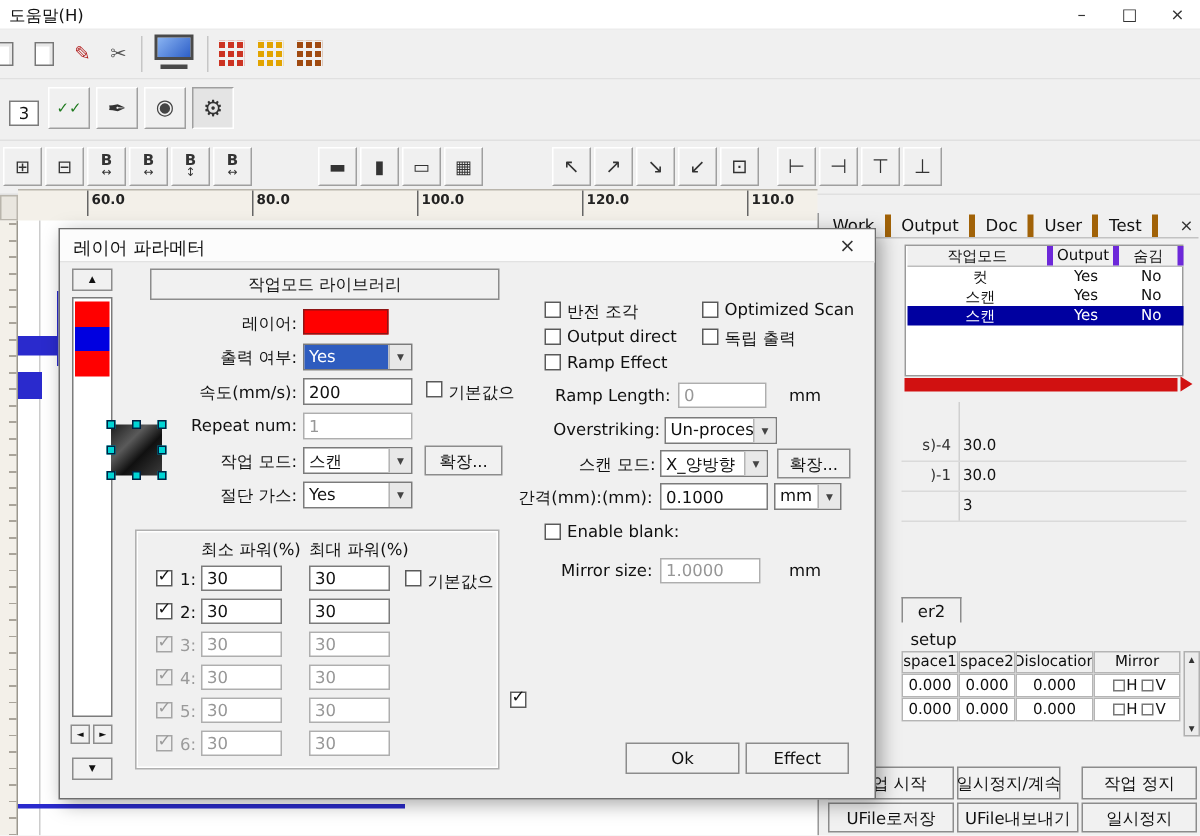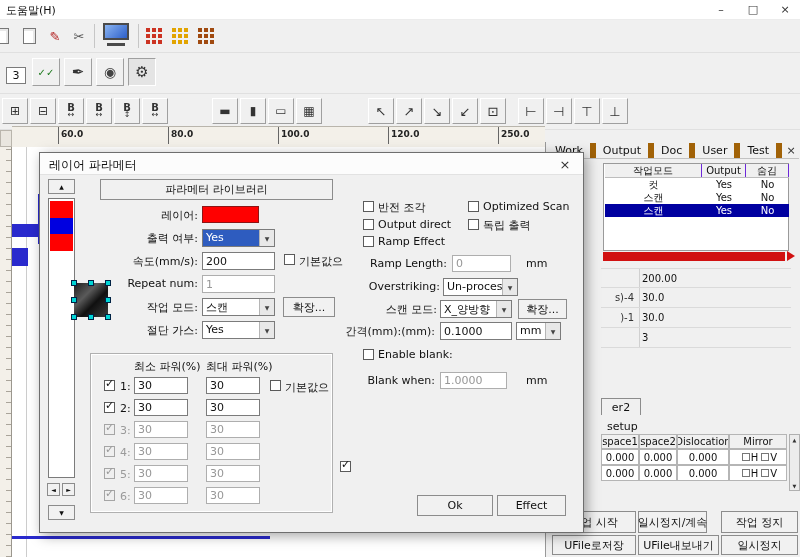--- a/index.html
+++ b/index.html
@@ -30,28 +30,28 @@
   .rulerh{position:absolute;background:#f3f0e9;border-top:1px solid #b9b5ac;border-bottom:1px solid #9b978e;background-image:repeating-linear-gradient(90deg,#a9a49a 0 1px,transparent 1px 11px);background-size:100% 5px;background-position:0 100%;background-repeat:repeat-x}
   .rulerv{position:absolute;background:#f3f0e9;border-right:1px solid #9b978e;background-image:repeating-linear-gradient(0deg,#a9a49a 0 1px,transparent 1px 11px);background-size:5px 100%;background-position:100% 0;background-repeat:repeat-y}
   .rlabel{position:absolute;top:2px;font-size:9px;font-weight:bold;color:#222}
   .rtick{position:absolute;top:0;width:1px;height:17px;background:#666}
   
   .canvas{position:absolute;left:12px;top:147px;width:533px;height:410px;background:#fff;z-index:1}
   .blue{position:absolute;background:#2a2acd}
   
   .panel{position:absolute;left:545px;top:142px;width:255px;height:415px;background:#f0f0f0;border-left:1px solid #999;z-index:2}
   .tabrow{position:absolute;left:2px;top:1px;width:251px;height:16px;border-bottom:1px solid #c2c2c2;display:flex;align-items:center}
-  .tab{padding:0 7px;border-right:6px solid #a16207;height:15px;display:flex;align-items:center}
+  .tab{padding:0 7px;border-right:4px solid #a16207;height:15px;display:flex;align-items:center}
   .pclose{margin-left:auto;width:16px;text-align:center;color:#333}
   .trow{position:absolute;left:1px;width:184px;height:13px;display:flex;font-size:10px}
   .trow span{display:flex;align-items:center;justify-content:center}
   .trow .c1{width:97px}.trow .c2{width:44px}.trow .c3{width:43px}
   .trow.sel{background:#0000a0;color:#fff}
   .thead{position:absolute;left:1px;top:0;width:184px;height:14px;display:flex;background:#f0f0f0;border-bottom:1px solid #bdbdbd;font-size:10px}
-  .thead span{display:flex;align-items:center;justify-content:center;border-right:1px solid #6d28d9}
+  .thead span{display:flex;align-items:center;justify-content:center;border-right:4px solid #6d28d9}
   .prow{position:absolute;width:190px;height:20px;border-bottom:1px solid #dadada;font-size:10px}
   .prow .pl{position:absolute;left:0;top:4px;width:33px;text-align:right;color:#333}
   .prow .pv{position:absolute;left:41px;top:4px}
   .gcell{position:absolute;border:1px solid #b5b5b5;background:#fff;display:flex;align-items:center;justify-content:center;font-size:10px;overflow:hidden}
   .gcell.h{background:#f0f0f0}
   .cbm{width:8px;height:8px;border:1px solid #777;background:#fff;display:inline-block;margin:0 1px 0 3px}
   
   .btn{position:absolute;background:#f1f1f1;border:1px solid #8c8c8c;display:flex;align-items:center;justify-content:center;white-space:nowrap;font-size:11px}
   .input{position:absolute;background:#fff;border:1px solid #7b7b7b;font-family:inherit;font-size:11px;padding:0 3px;color:#111}
   .input.gray{color:#979797;border-color:#aeaeae}
@@ -166,21 +166,21 @@
   <div class="rulerh" style="left:12px;top:126px;width:533px;height:35px">
     <div class="rtick" style="left:46px"></div>
       <span class="rlabel" style="left:49px">60.0</span>
     <div class="rtick" style="left:156px"></div>
       <span class="rlabel" style="left:159px">80.0</span>
     <div class="rtick" style="left:266px"></div>
       <span class="rlabel" style="left:269px">100.0</span>
     <div class="rtick" style="left:376px"></div>
       <span class="rlabel" style="left:379px">120.0</span>
     <div class="rtick" style="left:486px"></div>
-      <span class="rlabel" style="left:489px">250.0</span>
+      <span class="rlabel" style="left:489px">110.0</span>
   </div>
   <div class="rulerv" style="left:0;top:147px;width:12px;height:410px"></div>
 
   <div class="canvas">
     <div class="ab" style="left:14px;top:0;width:1px;height:410px;background:#cccccc"></div>
     <div class="blue" style="left:26px;top:47px;width:14px;height:50px"></div>
     <div class="blue" style="left:0;top:77px;width:28px;height:13px"></div>
     <div class="blue" style="left:0;top:101px;width:16px;height:18px"></div>
     <div class="blue" style="left:28px;top:99px;width:12px;height:22px"></div>
     <div class="blue" style="left:0;top:389px;width:258px;height:3px"></div>
@@ -216,24 +216,20 @@
         <span class="c1">스캔</span>
         <span class="c2">Yes</span>
         <span class="c3">No</span>
       </div>
     </div>
 
     <div class="ab" style="left:57px;top:110px;width:182px;height:9px;background:#d11111"></div>
     <div class="ab" style="left:241px;top:109px;width:0;height:0;border-top:5px solid transparent;border-bottom:5px solid transparent;border-left:8px solid #d11111"></div>
 
     <div class="ab" style="left:93px;top:126px;width:1px;height:80px;background:#d0d0d0"></div>
-    <div class="prow" style="left:55px;top:126px;border-top:1px solid #dadada">
-      <span class="pl"></span>
-        <span class="pv">200.00</span>
-    </div>
     <div class="prow" style="left:55px;top:146px">
       <span class="pl">s)-4</span>
         <span class="pv">30.0</span>
     </div>
     <div class="prow" style="left:55px;top:166px">
       <span class="pl">)-1</span>
         <span class="pv">30.0</span>
     </div>
     <div class="prow" style="left:55px;top:186px">
       <span class="pl"></span>
@@ -292,21 +288,21 @@
     <div class="btn" style="left:8px;top:26px;width:27px;height:15px;font-size:6px">▲</div>
     <div class="swlist" style="left:8px;top:45px;width:27px;height:280px">
       <div class="sw" style="top:2px;height:17px;background:#ff0000"></div>
       <div class="sw" style="top:19px;height:16px;background:#0000e0"></div>
       <div class="sw" style="top:35px;height:17px;background:#ff0000"></div>
     </div>
     <div class="btn" style="left:7px;top:330px;width:13px;height:13px;font-size:6px">◄</div>
     <div class="btn" style="left:22px;top:330px;width:13px;height:13px;font-size:6px">►</div>
     <div class="btn" style="left:8px;top:352px;width:27px;height:15px;font-size:6px">▼</div>
 
-    <div class="btn" style="left:60px;top:26px;width:233px;height:21px">파라메터 라이브러리</div>
+    <div class="btn" style="left:60px;top:26px;width:233px;height:21px">작업모드 라이브러리</div>
 
     <span class="lblr" style="left:55px;top:55px;width:103px">레이어:</span>
     <div class="ab" style="left:162px;top:53px;width:57px;height:17px;background:#ff0000;border:1px solid #8d1515"></div>
 
     <span class="lblr" style="left:55px;top:78px;width:103px">출력 여부:</span>
     <div class="dd" style="left:162px;top:76px;width:73px;height:18px">
       <span class="ddtxt hl">Yes</span>
         <span class="ddarr">▼</span>
     </div>
 
@@ -412,21 +408,21 @@
     <span class="lblr" style="left:282px;top:171px;width:113px">간격(mm):(mm):</span>
     <input class="input" style="left: 400px; top: 169px; width: 72px; height: 18px;" value="0.1000">
     <div class="dd" style="left:476px;top:169px;width:45px;height:18px">
       <span class="ddtxt">mm</span>
         <span class="ddarr">▼</span>
     </div>
 
     <div class="cb" style="left:323px;top:196px"></div>
     <span class="lbl" style="left:338px;top:195px">Enable blank:</span>
 
-    <span class="lblr" style="left:287px;top:221px;width:108px">Blank when:</span>
+    <span class="lblr" style="left:287px;top:221px;width:108px">Mirror size:</span>
     <input class="input gray" style="left: 400px; top: 219px; width: 67px; height: 17px;" value="1.0000">
     <span class="lbl" style="left:486px;top:221px">mm</span>
 
     <div class="cb" style="left:300px;top:308px">
         <span>✓</span>
       </div>
 
     <div class="btn" style="left:377px;top:342px;width:76px;height:21px">Ok</div>
     <div class="btn" style="left:457px;top:342px;width:69px;height:21px">Effect</div>
   </div>

